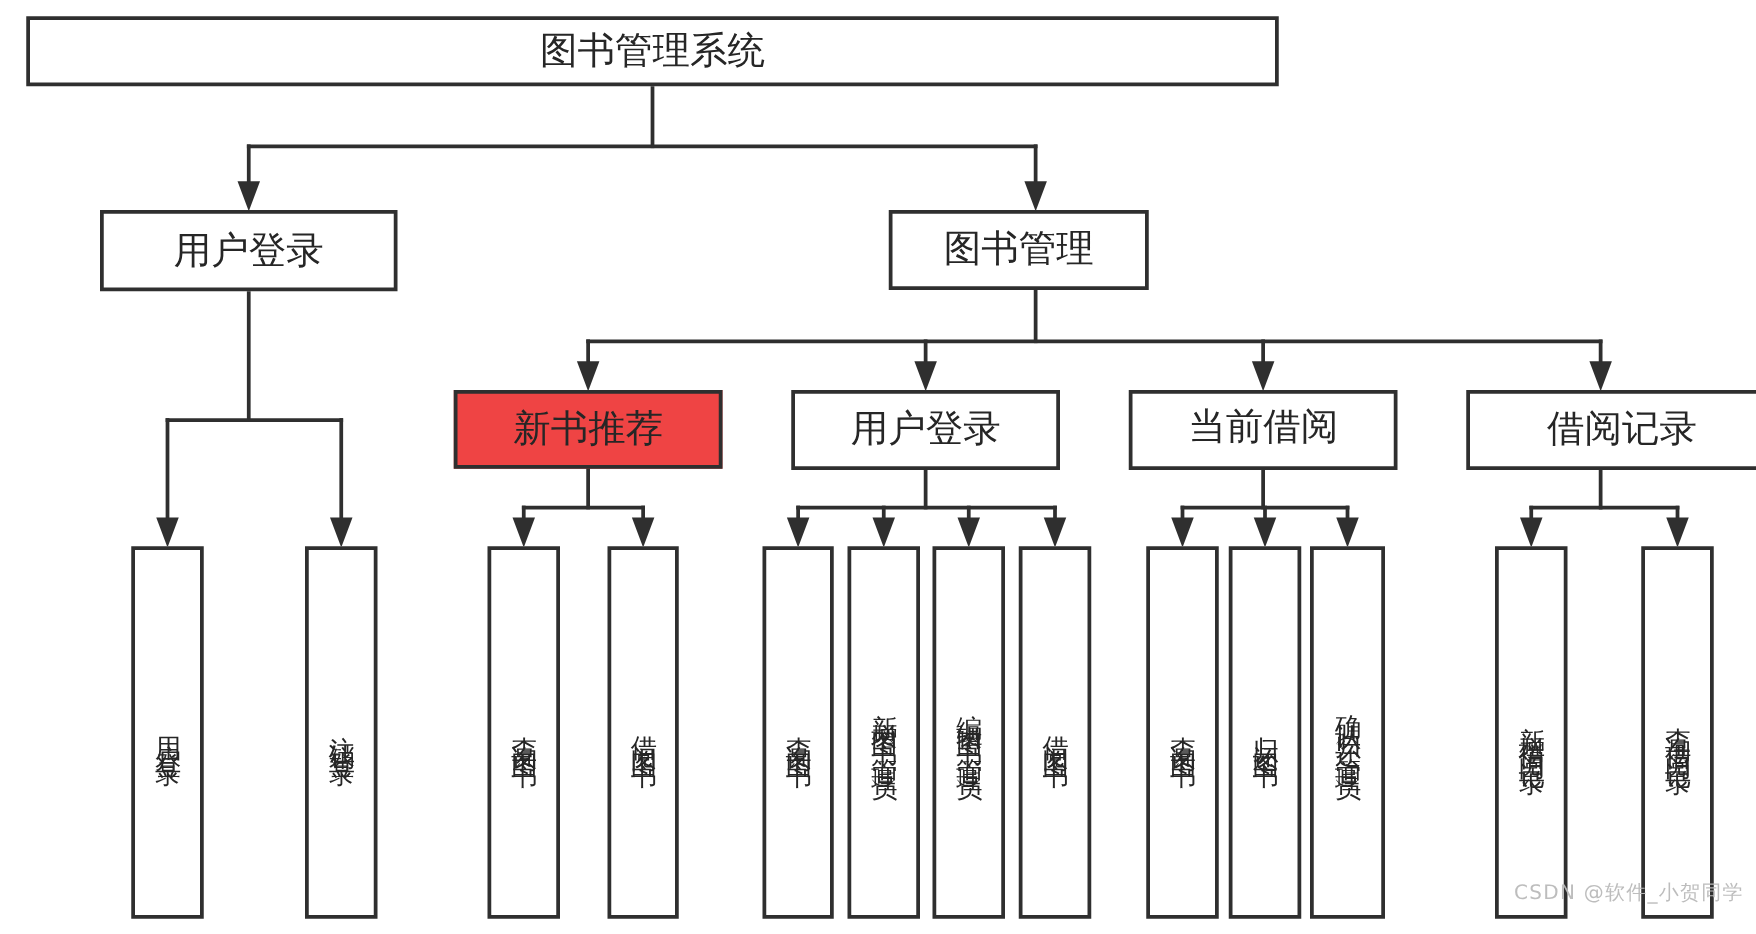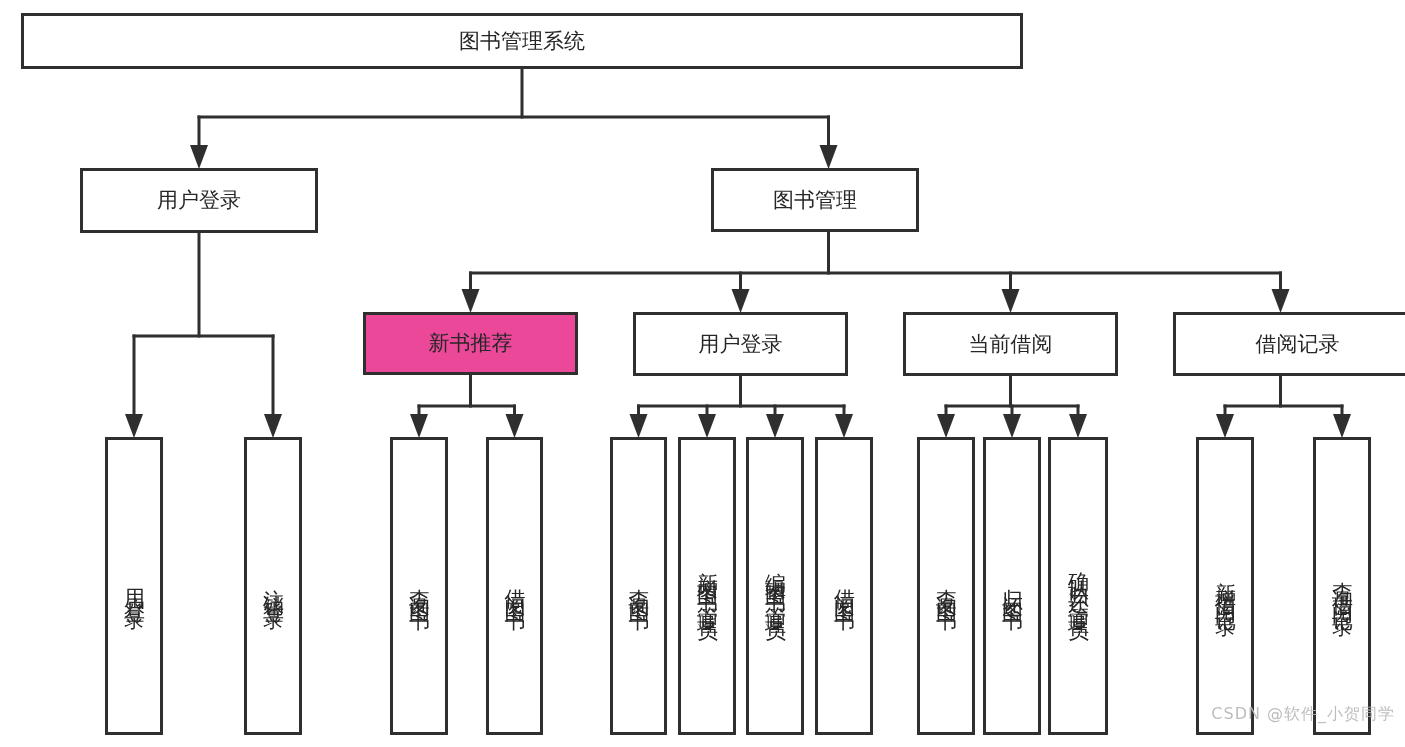--- a/index.html
+++ b/index.html
@@ -28,21 +28,21 @@
     box-sizing: border-box;
     background: #ffffff;
     border: 3px solid #2f2f2f;
     display: flex;
     align-items: center;
     justify-content: center;
     color: #262626;
     line-height: 1;
   }
   .node.h .node-label {
-    font-size: 21px;
+    font-size: 30px;
     white-space: nowrap;
   }
   .node.v .node-label {
     writing-mode: vertical-lr;
     text-orientation: mixed;
     font-size: 21px;
     letter-spacing: 7px;
     white-space: nowrap;
   }
   #watermark {
@@ -117,28 +117,28 @@
   <div id="node-layer">
       <div class="node h" style="left: 21px; top: 13px; width: 1002px; height: 56px; border-color: rgb(47, 47, 47); background: rgb(255, 255, 255);">
         <span class="node-label" style="color: rgb(38, 38, 38);">图书管理系统</span>
       </div>
       <div class="node h" style="left: 80px; top: 168px; width: 238px; height: 65px; border-color: rgb(47, 47, 47); background: rgb(255, 255, 255);">
         <span class="node-label" style="color: rgb(38, 38, 38);">用户登录</span>
       </div>
       <div class="node h" style="left: 711px; top: 168px; width: 208px; height: 64px; border-color: rgb(47, 47, 47); background: rgb(255, 255, 255);">
         <span class="node-label" style="color: rgb(38, 38, 38);">图书管理</span>
       </div>
-      <div class="node h" style="left: 363px; top: 312px; width: 215px; height: 63px; border-color: rgb(47, 47, 47); background: #ec4899;">
+      <div class="node h" style="left: 363px; top: 312px; width: 215px; height: 63px; border-color: rgb(47, 47, 47); background: #ef4444;">
         <span class="node-label" style="color: rgb(38, 38, 38);">新书推荐</span>
       </div>
       <div class="node h" style="left: 633px; top: 312px; width: 215px; height: 64px; border-color: rgb(47, 47, 47); background: rgb(255, 255, 255);">
         <span class="node-label" style="color: rgb(38, 38, 38);">用户登录</span>
       </div>
       <div class="node h" style="left: 903px; top: 312px; width: 215px; height: 64px; border-color: rgb(47, 47, 47); background: rgb(255, 255, 255);">
-        <span class="node-label" style="color: rgb(38, 38, 38);">当前借阅</span>
+        <span class="node-label" style="color: rgb(38, 38, 38); font-family: Liberation Mono, monospace;">当前借阅</span>
       </div>
       <div class="node h" style="left: 1173px; top: 312px; width: 249px; height: 64px; border-color: rgb(47, 47, 47); background: rgb(255, 255, 255);">
         <span class="node-label" style="color: rgb(38, 38, 38);">借阅记录</span>
       </div>
       <div class="node v" style="left: 105px; top: 437px; width: 58px; height: 298px; border-color: rgb(47, 47, 47); background: rgb(255, 255, 255);">
         <span class="node-label" style="color: rgb(38, 38, 38);">用户登录</span>
       </div>
       <div class="node v" style="left: 244px; top: 437px; width: 58px; height: 298px; border-color: rgb(47, 47, 47); background: rgb(255, 255, 255);">
         <span class="node-label" style="color: rgb(38, 38, 38);">注销登录</span>
       </div>

